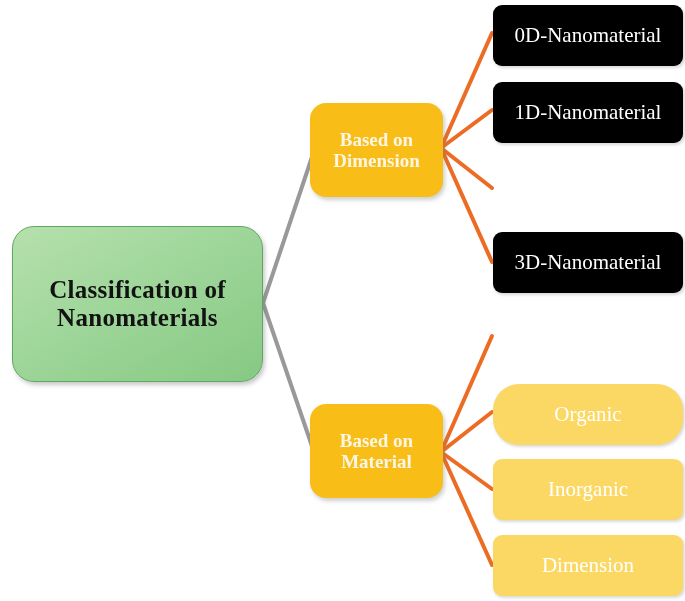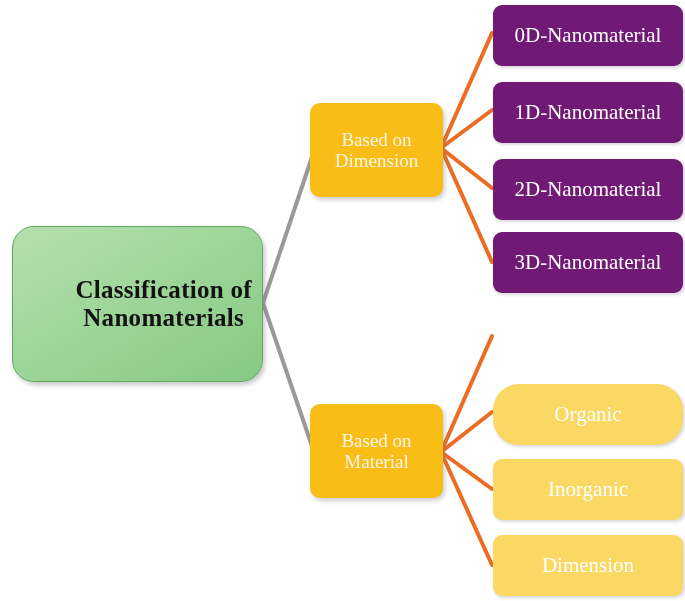--- a/index.html
+++ b/index.html
@@ -41,51 +41,50 @@
     height: 156px;
     border-radius: 22px;
     border: 1.5px solid #5fa863;
     background: linear-gradient(150deg, #b6e0ac 0%, #9fd69a 45%, #86c983 100%);
     box-shadow: 2px 3px 4px rgba(120,120,120,0.40);
     color: #121212;
     font-weight: bold;
     font-size: 25px;
     letter-spacing: 0.3px;
     padding: 0 10px;
-    justify-content: flex-end;
   }
   .node-root .txt { display: block; }
 
   
   .node-mid {
     left: 310px;
     width: 133px;
     height: 94px;
-    border-radius: 10px;
+    border-radius: 16px;
     background: #f8bd17;
     box-shadow: 2px 3px 4px rgba(130,130,130,0.38);
     color: #fdf6e6;
     font-size: 19px;
-    font-weight: normal;
+    font-weight: bold;
     padding: 0 6px;
   }
   #node-dimension { top: 103px; }
   #node-material  { top: 404px; align-items: center; }
 
   
   .node-leaf {
     left: 493px;
     width: 190px;
     height: 61px;
     border-radius: 9px;
     font-size: 21px;
     color: #ffffff;
     box-shadow: 1.5px 2px 3px rgba(150,150,150,0.35);
   }
-  .leaf-gray { background: #701a75; }
+  .leaf-gray { background: #000000; }
   .leaf-yellow { background: #fbd863; }
 
   #leaf-0d { top: 5px; }
   #leaf-1d { top: 82px; }
   #leaf-2d { top: 159px; }
   #leaf-3d { top: 232px; }
   #leaf-carbon    { top: 308px; }
   #leaf-organic   { top: 384px; border-radius: 26px; }
   #leaf-inorganic { top: 459px; }
   #leaf-composite { top: 535px; }
@@ -137,23 +136,20 @@
       <span class="txt">Material</span>
     </div>
   </div>
 
   <div class="node node-leaf leaf-gray" id="leaf-0d">
     <span>0D-Nanomaterial</span>
   </div>
   <div class="node node-leaf leaf-gray" id="leaf-1d">
     <span>1D-Nanomaterial</span>
   </div>
-  <div class="node node-leaf leaf-gray" id="leaf-2d">
-    <span>2D-Nanomaterial</span>
-  </div>
   <div class="node node-leaf leaf-gray" id="leaf-3d">
     <span>3D-Nanomaterial</span>
   </div>
 
   <div class="node node-leaf leaf-yellow" id="leaf-organic">
     <span>Organic</span>
   </div>
   <div class="node node-leaf leaf-yellow" id="leaf-inorganic">
     <span>Inorganic</span>
   </div>

